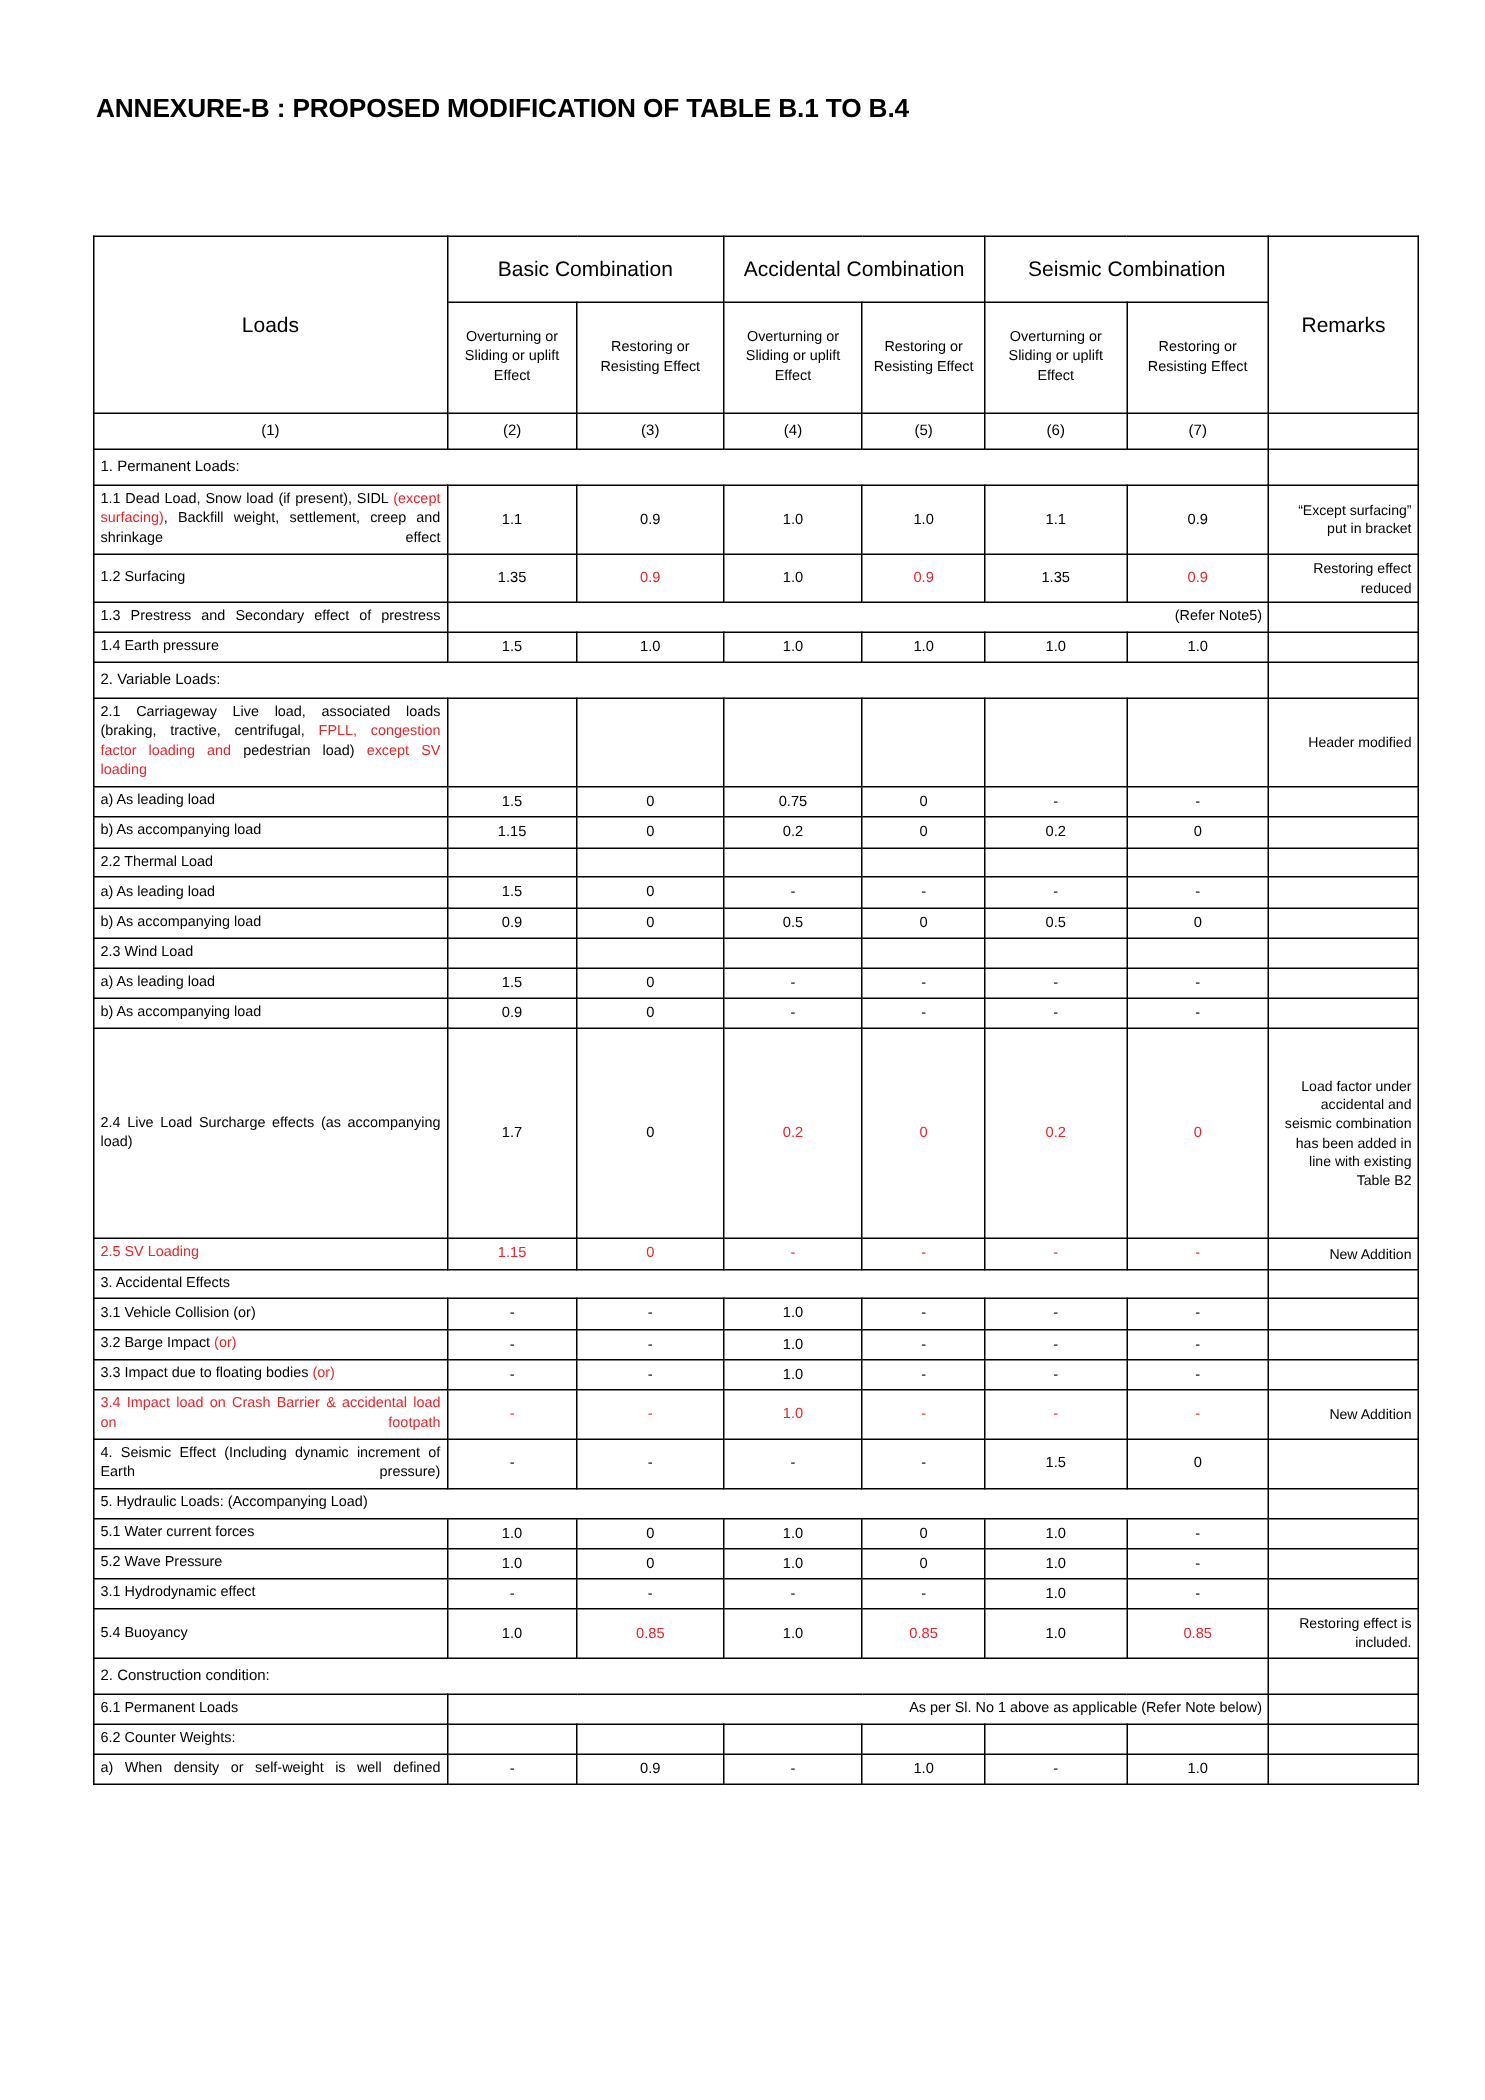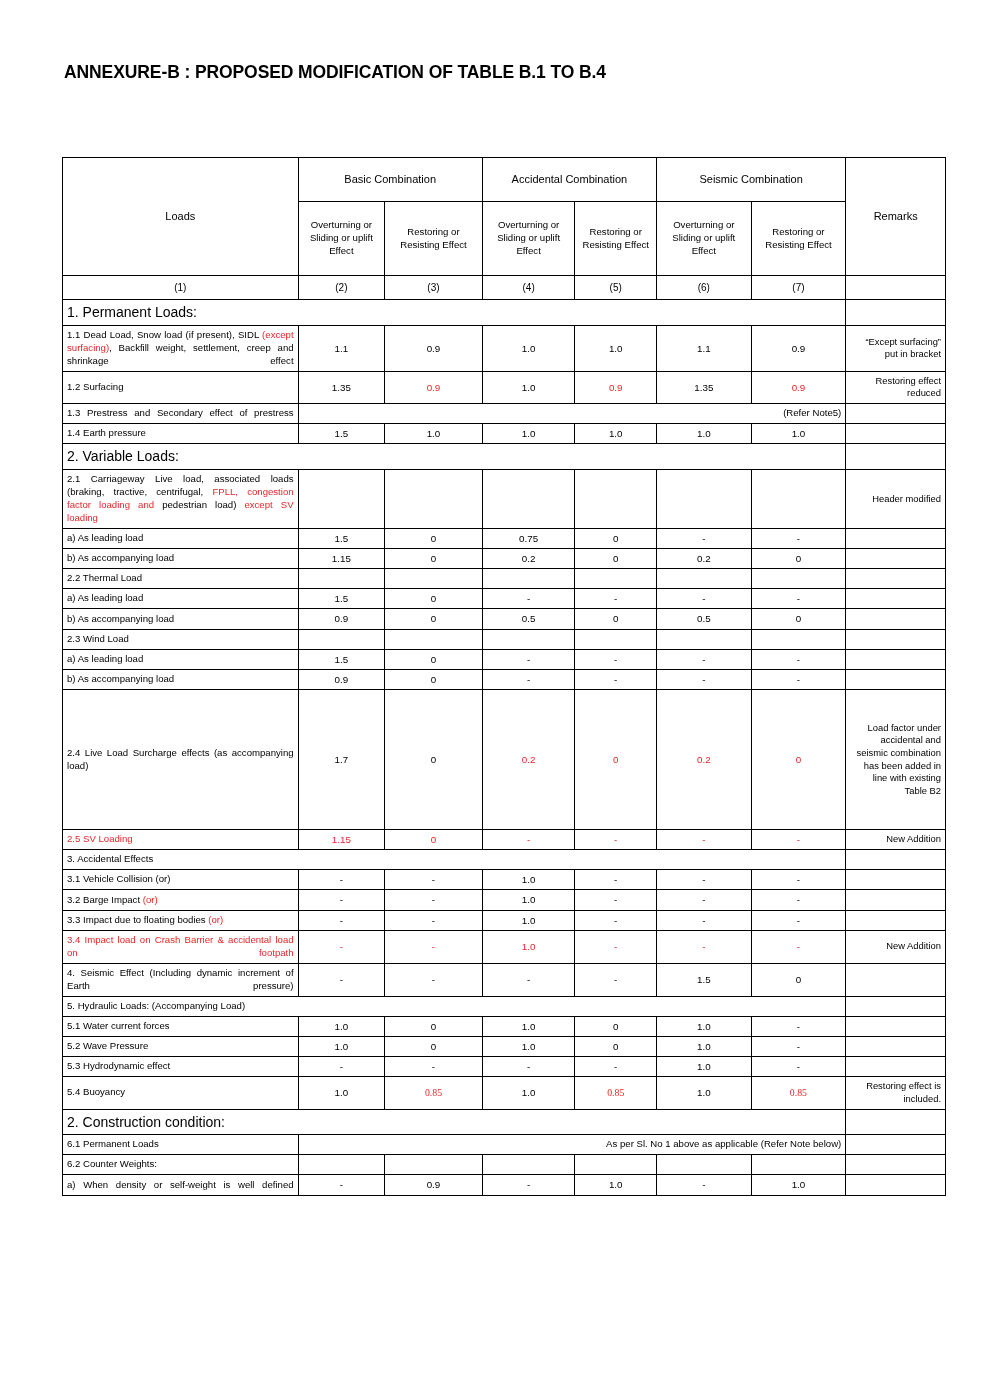--- a/index.html
+++ b/index.html
@@ -54,53 +54,53 @@
   col.c-v       { width: 86px;  }
   col.c-v2      { width: 97px;  }
   col.c-v3      { width: 92px;  }
   col.c-v4      { width: 81px;  }
   col.c-v5      { width: 94px;  }
   col.c-remarks { width: 99px;  }
 
   .hdr-main {
     text-align: center;
     font-weight: bold;
-    font-size: 11px;
+    font-size: 14px;
     height: 44px;
   }
   .hdr-sub {
     text-align: center;
     font-weight: bold;
     font-size: 9.6px;
     height: 74px;
   }
   .hdr-num {
     text-align: center;
     font-weight: bold;
     font-size: 10px;
     height: 24px;
   }
   .section-row td {
     font-weight: bold;
-    font-size: 14px;
+    font-size: 10px;
     height: 24px;
   }
   .label {
     text-align: justify;
     text-align-last: justify;
     font-size: 9.6px;
     margin-left: 28px;
   }
   .label.plain { text-align: right; text-align-last: left; }
   .val { text-align: center; font-size: 9.8px; }
   .rem { text-align: right; font-size: 9.4px; line-height: 1.3; }
   .merged { text-align: right; font-size: 9.6px; }
 
   .red { color: #e8252a; }
-  .red-b { color: #e8252a; font-weight: bold; font-family: Liberation Serif, serif; }
+  .red-b { color: #e8252a; font-weight: bold; }
   .blank { }
 </style>
 </head>
 <body>
 
 <div class="page">
 
   <div class="doc-title">ANNEXURE-B : PROPOSED MODIFICATION OF TABLE B.1 TO B.4</div>
 
   <table class="psf">
@@ -394,21 +394,21 @@
         <td class="val">1.0</td>
         <td class="val">0</td>
         <td class="val">1.0</td>
         <td class="val">0</td>
         <td class="val">1.0</td>
         <td class="val">-</td>
         <td class="rem"></td>
       </tr>
 
       <tr>
-        <td class="label plain">5.3 Hydrodynamic effect</td>
+        <td class="label plain">3.1 Hydrodynamic effect</td>
         <td class="val">-</td>
         <td class="val">-</td>
         <td class="val">-</td>
         <td class="val">-</td>
         <td class="val">1.0</td>
         <td class="val">-</td>
         <td class="rem"></td>
       </tr>
 
       <tr>

